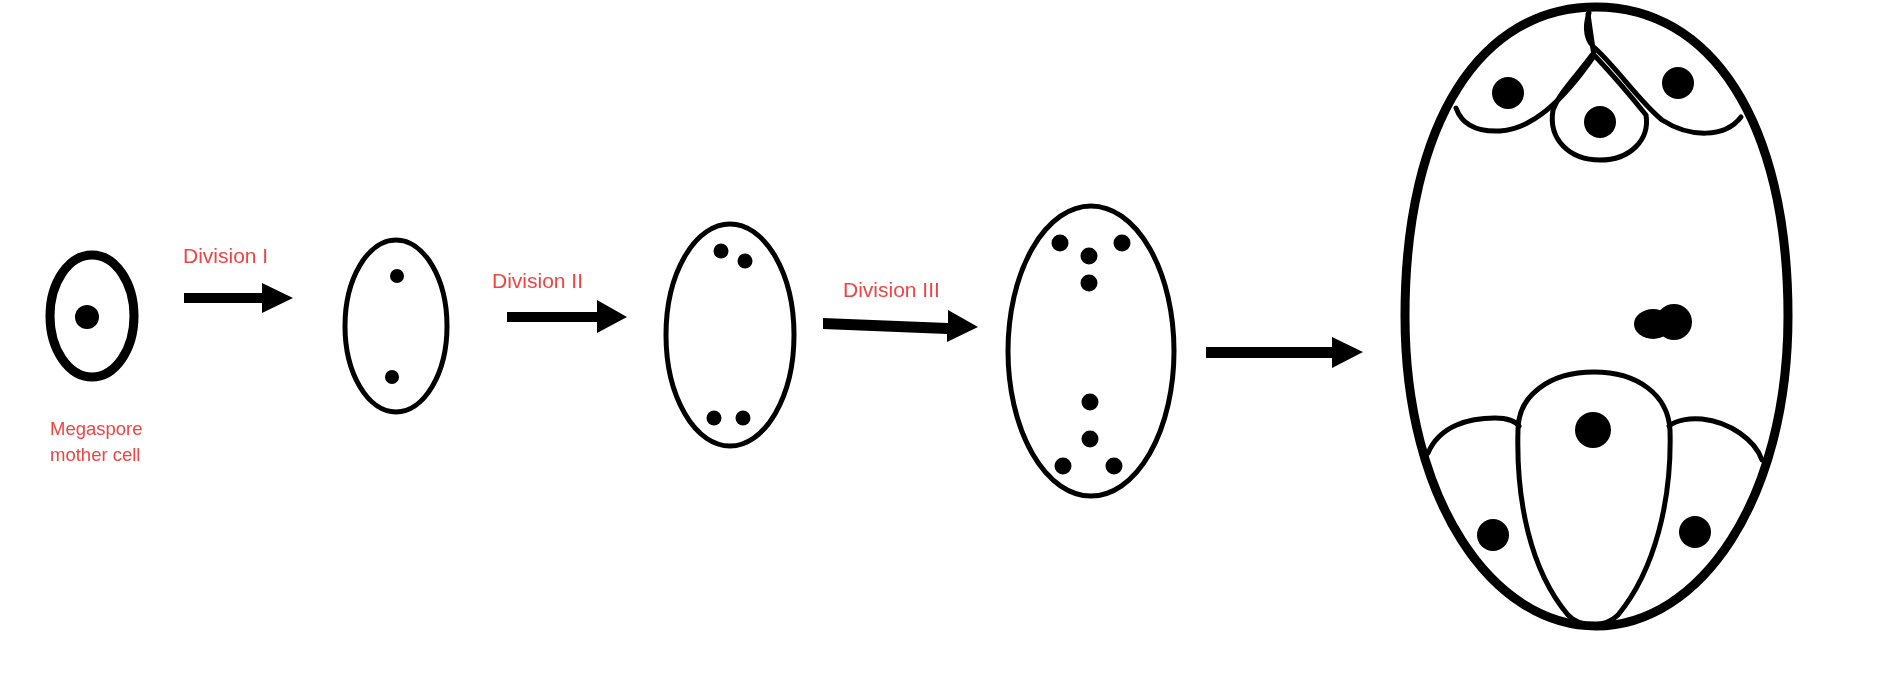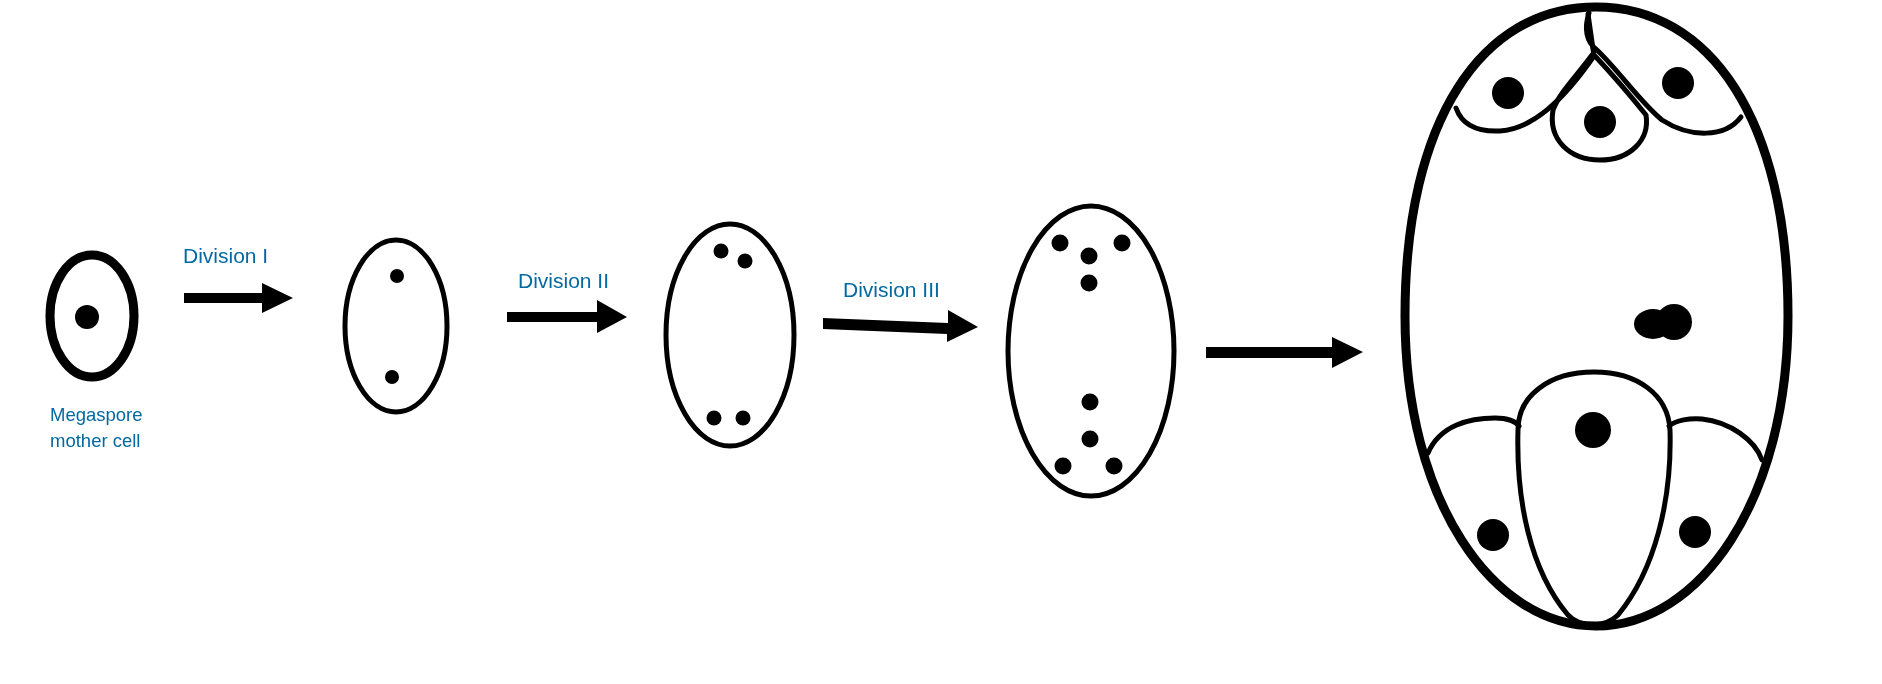--- a/index.html
+++ b/index.html
@@ -7,26 +7,26 @@
   #stage { position: absolute; left: 0; top: 0; width: 1882px; height: 684px; }
   svg { position: absolute; left: 0; top: 0; }
   .outline { fill: none; stroke: #000; stroke-width: 5; }
   .outline-thick { fill: none; stroke: #000; stroke-width: 9; }
   .cellwall { fill: none; stroke: #000; stroke-width: 5; stroke-linejoin: round; stroke-linecap: round; }
   .nucleus { fill: #000; }
   .arrow { fill: #000; }
   .label {
     position: absolute;
     font-family: "Liberation Sans", "DejaVu Sans", sans-serif;
-    color: #0369a1;
+    color: #ef4444;
     white-space: nowrap;
     line-height: 1;
   }
   .div-label { font-size: 21px; }
-  .caption { font-size: 18.5px; line-height: 26px; }
+  .caption { font-size: 18.5px; line-height: 26px; margin-top: 14px; }
 </style>
 </head>
 <body>
 
 <div id="stage">
 
   <svg width="1882" height="684" viewBox="0 0 1882 684">
 
     <g>
       <ellipse class="outline-thick" cx="92" cy="316" rx="42" ry="61"></ellipse>
@@ -108,20 +108,20 @@
         <path class="cellwall" d="M1428,453 C1440,425 1470,418 1495,418 C1508,418 1516,422 1519,426"></path>
 
         <path class="cellwall" d="M1669,426 C1676,420 1690,418 1702,419 C1730,422 1755,440 1762,460"></path>
         <circle class="nucleus" cx="1493" cy="535" r="16"></circle>
         <circle class="nucleus" cx="1695" cy="532" r="16"></circle>
       </g>
     </g>
   </svg>
 
   <div class="label div-label" style="left:183px; top:245px;">Division I</div>
-  <div class="label div-label" style="left:518px; top:270px;">Division II</div>
+  <div class="label div-label" style="left:492px; top:270px;">Division II</div>
   <div class="label div-label" style="left:843px; top:279px;">Division III</div>
 
   <div class="label caption" style="left:50px; top:402px;">
     <div>Megaspore</div>
     <div>mother cell</div>
   </div>
 </div>
 
 </body></html>

